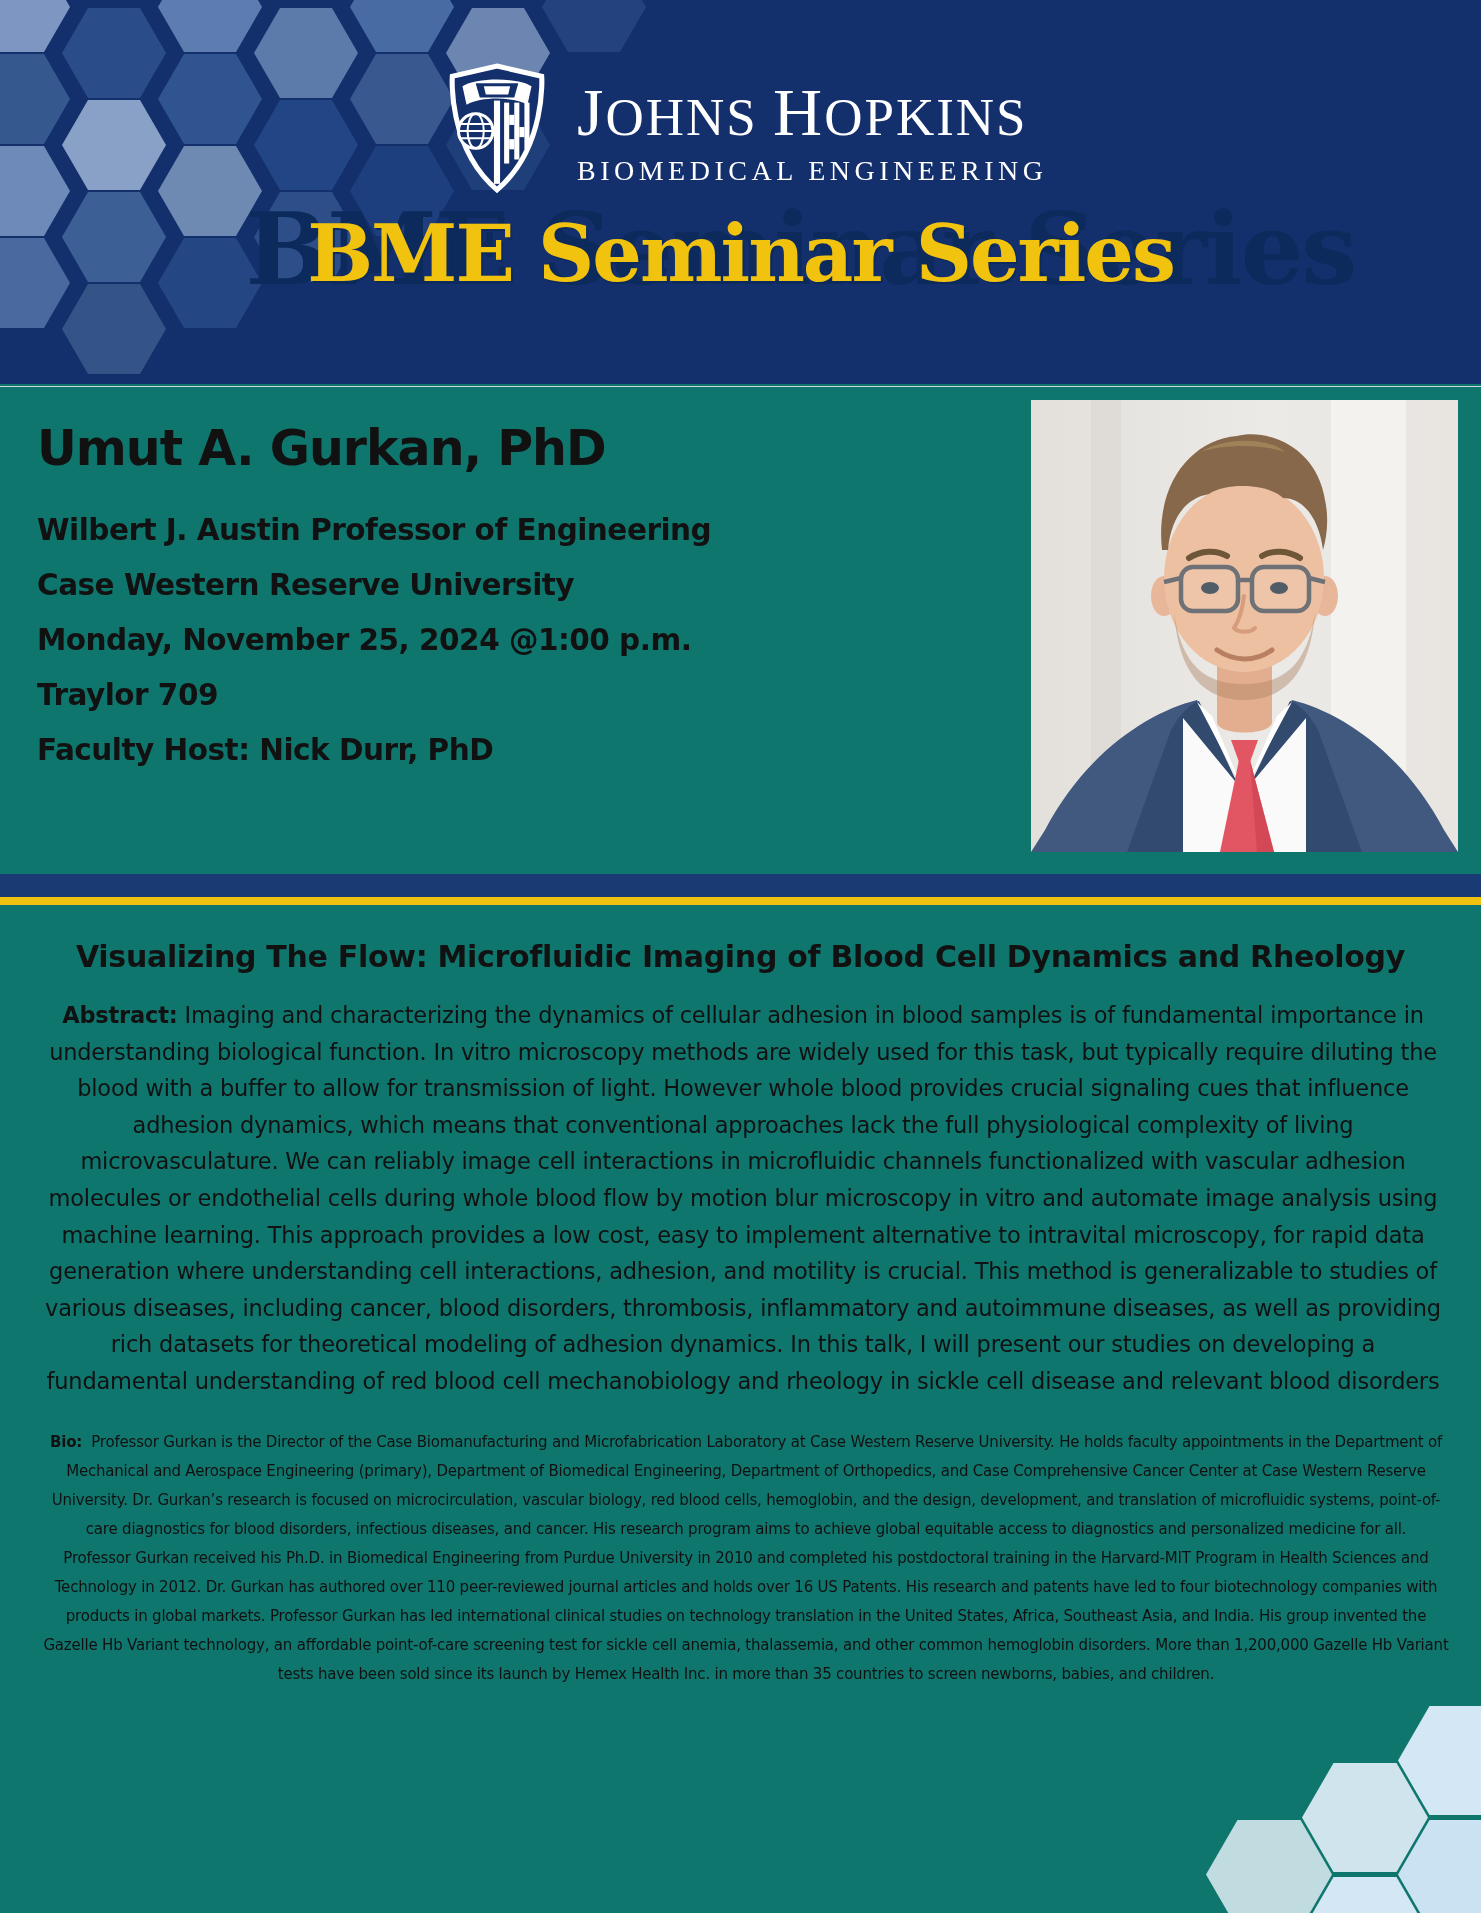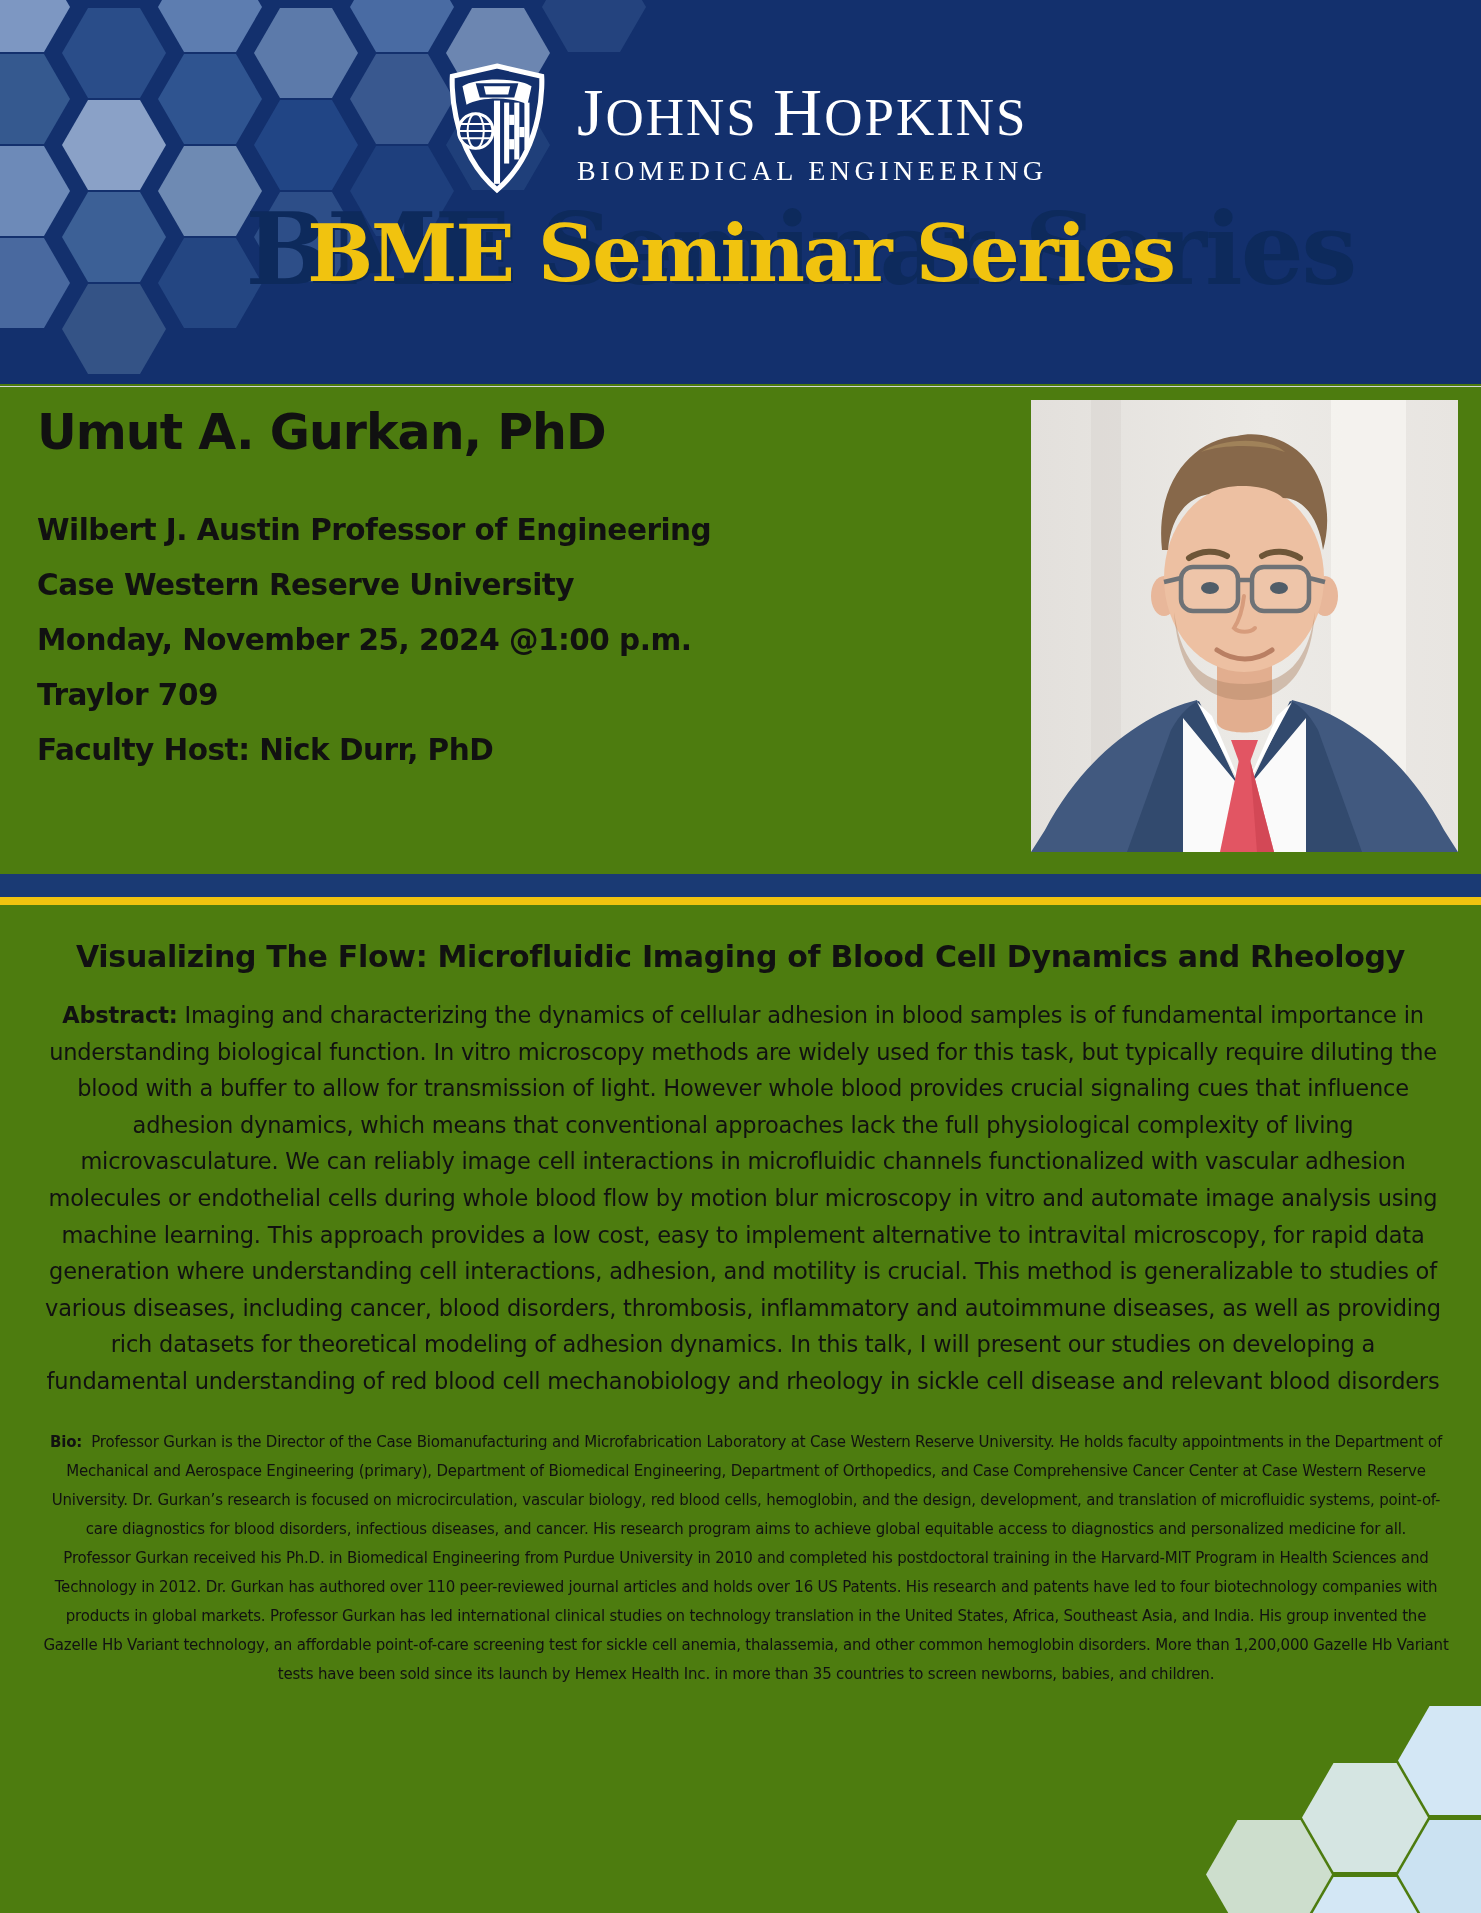--- a/index.html
+++ b/index.html
@@ -1,38 +1,38 @@
 <!DOCTYPE html>
 <html><head>
 <meta charset="utf-8">
 <style>
   html,body{margin:0;padding:0;background:#ffffff;}
   .page{
-    position:relative;width:1481px;height:1913px;overflow:hidden;background:#4d7c0f;
+    position:relative;width:1481px;height:1913px;overflow:hidden;background:#0f766e;
     font-family:"DejaVu Sans","Liberation Sans",sans-serif;color:#111;
   }
   
   .header{position:absolute;left:0;top:0;width:1481px;height:384px;background:#13306d;overflow:hidden;}
   .hairline{position:absolute;left:0;top:386px;width:1481px;height:1px;background:#d0d5db;}
   .hex{position:absolute;clip-path:polygon(25% 0%,75% 0%,100% 50%,75% 100%,25% 100%,0% 50%);}
   
   .logo{position:absolute;left:443px;top:62px;display:flex;align-items:flex-start;}
   .logo-text{margin-left:26px;color:#ffffff;font-family:"Liberation Serif","DejaVu Serif",serif;}
   .wordmark{margin-top:16px;line-height:1;white-space:nowrap;letter-spacing:2px;}
   .wm-big{font-size:68px;}
   .wm-small{font-size:53px;}
   .sub-wordmark{margin-top:9px;font-size:28px;letter-spacing:4.5px;white-space:nowrap;text-align:right;}
   
   .bme-wrap{position:absolute;left:0;top:205px;width:1481px;height:150px;text-align:center;
     font-family:"DejaVu Serif","Liberation Serif",serif;font-weight:bold;}
   .bme-ghost{position:absolute;left:60px;right:-60px;top:-14px;font-size:99px;color:#0d2a5c;letter-spacing:-2px;}
   .bme-main{position:absolute;left:0;right:0;top:3px;font-size:78px;color:#f1c30f;letter-spacing:-2px;
     text-shadow:2px 2px 0 #0d2a5c;}
   
-  .speaker-name{position:absolute;left:37px;top:404px;font-size:49px;font-weight:bold;letter-spacing:-1px;line-height:58px;}
+  .speaker-name{position:absolute;left:37px;top:420px;font-size:49px;font-weight:bold;letter-spacing:-1px;line-height:58px;}
   .speaker-details{position:absolute;left:37px;top:503px;}
   .speaker-details div{font-size:29.5px;font-weight:bold;letter-spacing:-0.5px;line-height:55px;white-space:nowrap;}
   
   .photo{position:absolute;left:1031px;top:400px;width:427px;height:452px;overflow:hidden;}
   
   .divider-navy{position:absolute;left:0;top:874px;width:1481px;height:23px;background:#1a3a74;}
   .divider-gold{position:absolute;left:0;top:897px;width:1481px;height:8px;background:#f1c30f;}
   
   .talk-title{position:absolute;left:0;top:936px;width:1481px;text-align:center;
     font-size:30px;font-weight:bold;letter-spacing:-0.3px;line-height:42px;}

